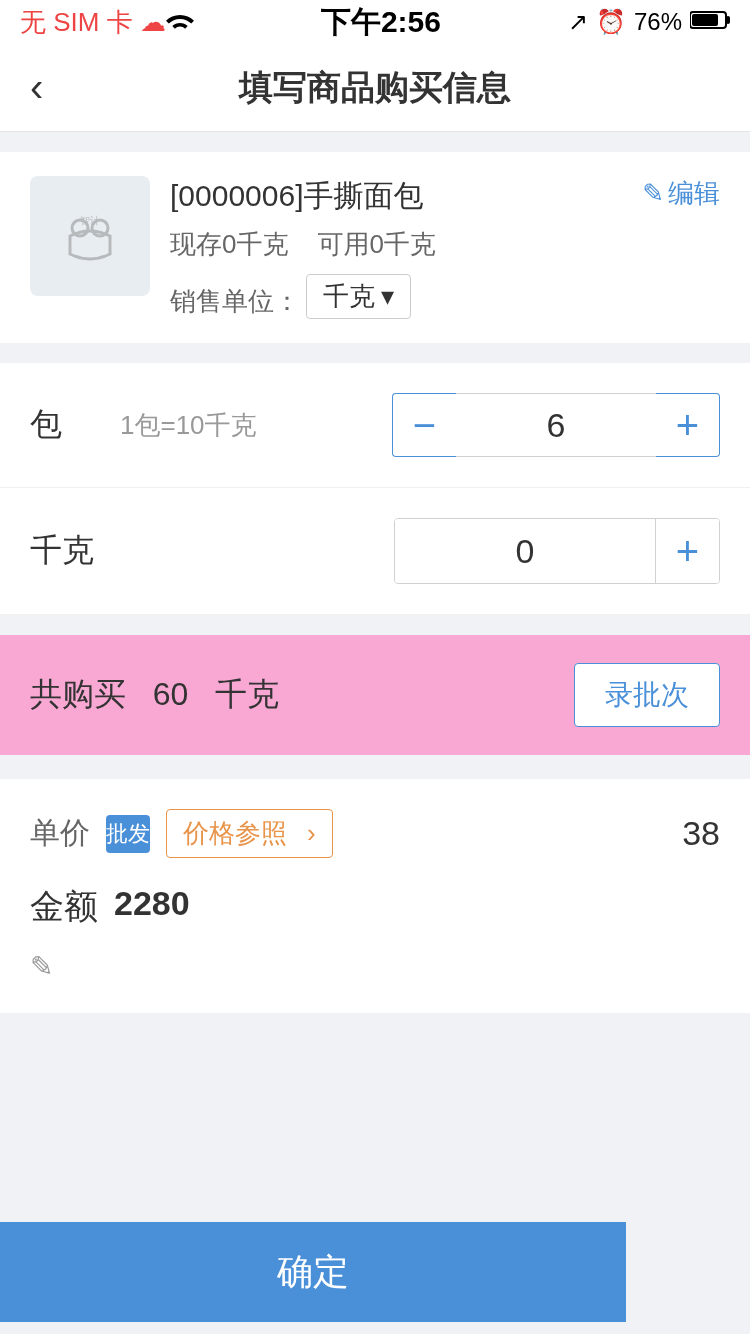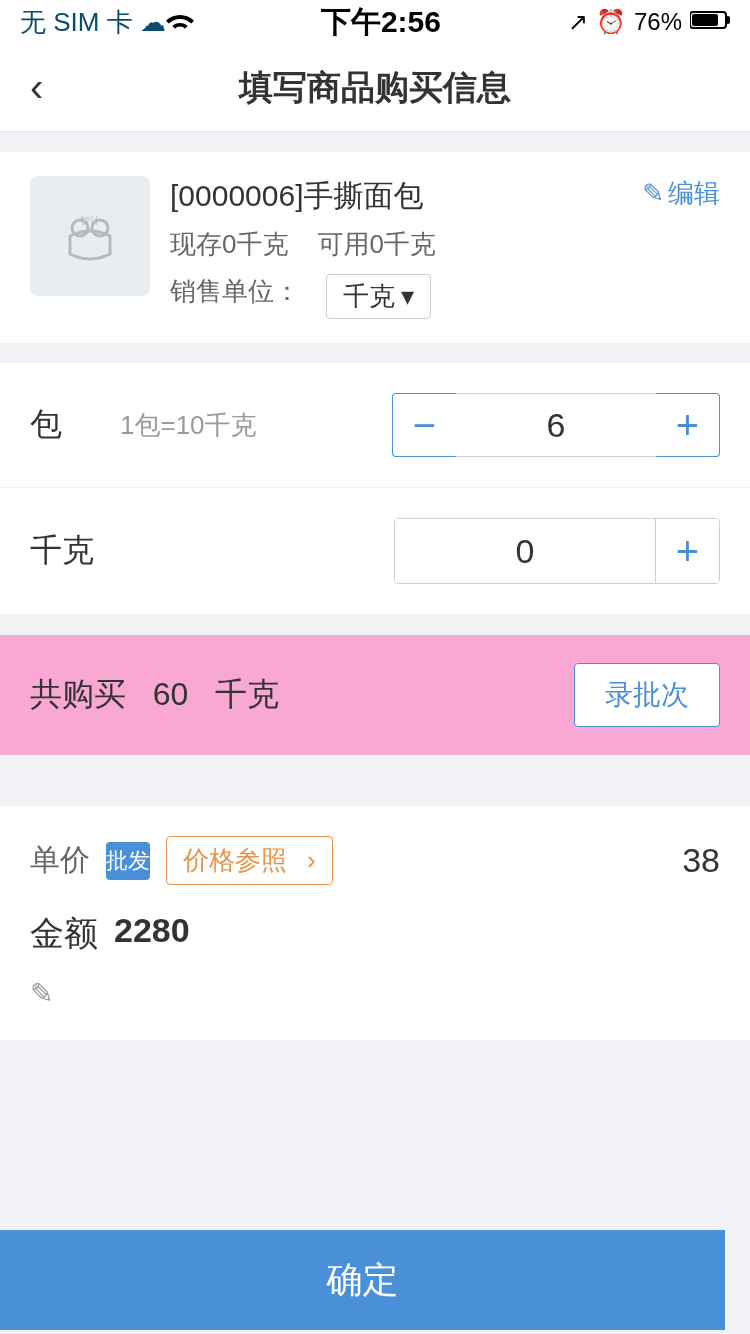--- a/index.html
+++ b/index.html
@@ -21,21 +21,21 @@
       display: flex;
       align-items: center;
       justify-content: space-between;
       padding: 0 20px;
       font-size: 28px;
     }
     .status-left {
       display: flex;
       align-items: center;
       font-size: 26px;
-      color: #0c4a6e;
+      color: #ef4444;
     }
     .status-center {
       font-size: 30px;
       font-weight: 600;
       color: #000;
     }
     .status-right {
       display: flex;
       align-items: center;
       gap: 8px;
@@ -100,22 +100,22 @@
       font-weight: 400;
       margin-bottom: 10px;
     }
     .product-stock {
       font-size: 26px;
       color: #666;
       margin-bottom: 12px;
     }
     .product-unit-row {
       display: flex;
-      align-items: flex-start;
-      gap: 26px;
+      align-items: flex-end;
+      gap: 6px;
       font-size: 26px;
       color: #666;
     }
     .unit-select {
       border: 1px solid #ccc;
       border-radius: 4px;
       padding: 4px 16px;
       font-size: 26px;
       color: #333;
       background: #fff;
@@ -241,21 +241,21 @@
       font-size: 28px;
       padding: 12px 30px;
       border-radius: 4px;
       background: #fff;
       cursor: pointer;
     }
 
     
     .price-section {
       background: #fff;
-      margin-top: 31px;
+      margin-top: 4px;
       padding: 30px 30px 20px;
     }
     .price-row {
       display: flex;
       align-items: center;
       gap: 16px;
       margin-bottom: 6px;
     }
     .price-label {
       font-size: 30px;
@@ -313,23 +313,23 @@
     
     .gray-area {
       background: #f0f2f5;
       flex: 1;
       min-height: 300px;
     }
 
     
     .confirm-btn {
       position: fixed;
-      bottom: 4px;
+      bottom: 12px;
       left: 0;
-      width: 725px;
+      width: 626px;
       height: 100px;
       background: #4a90d9;
       color: #fff;
       font-size: 36px;
       font-weight: 500;
       display: flex;
       align-items: center;
       justify-content: center;
       cursor: pointer;
       border: none;

